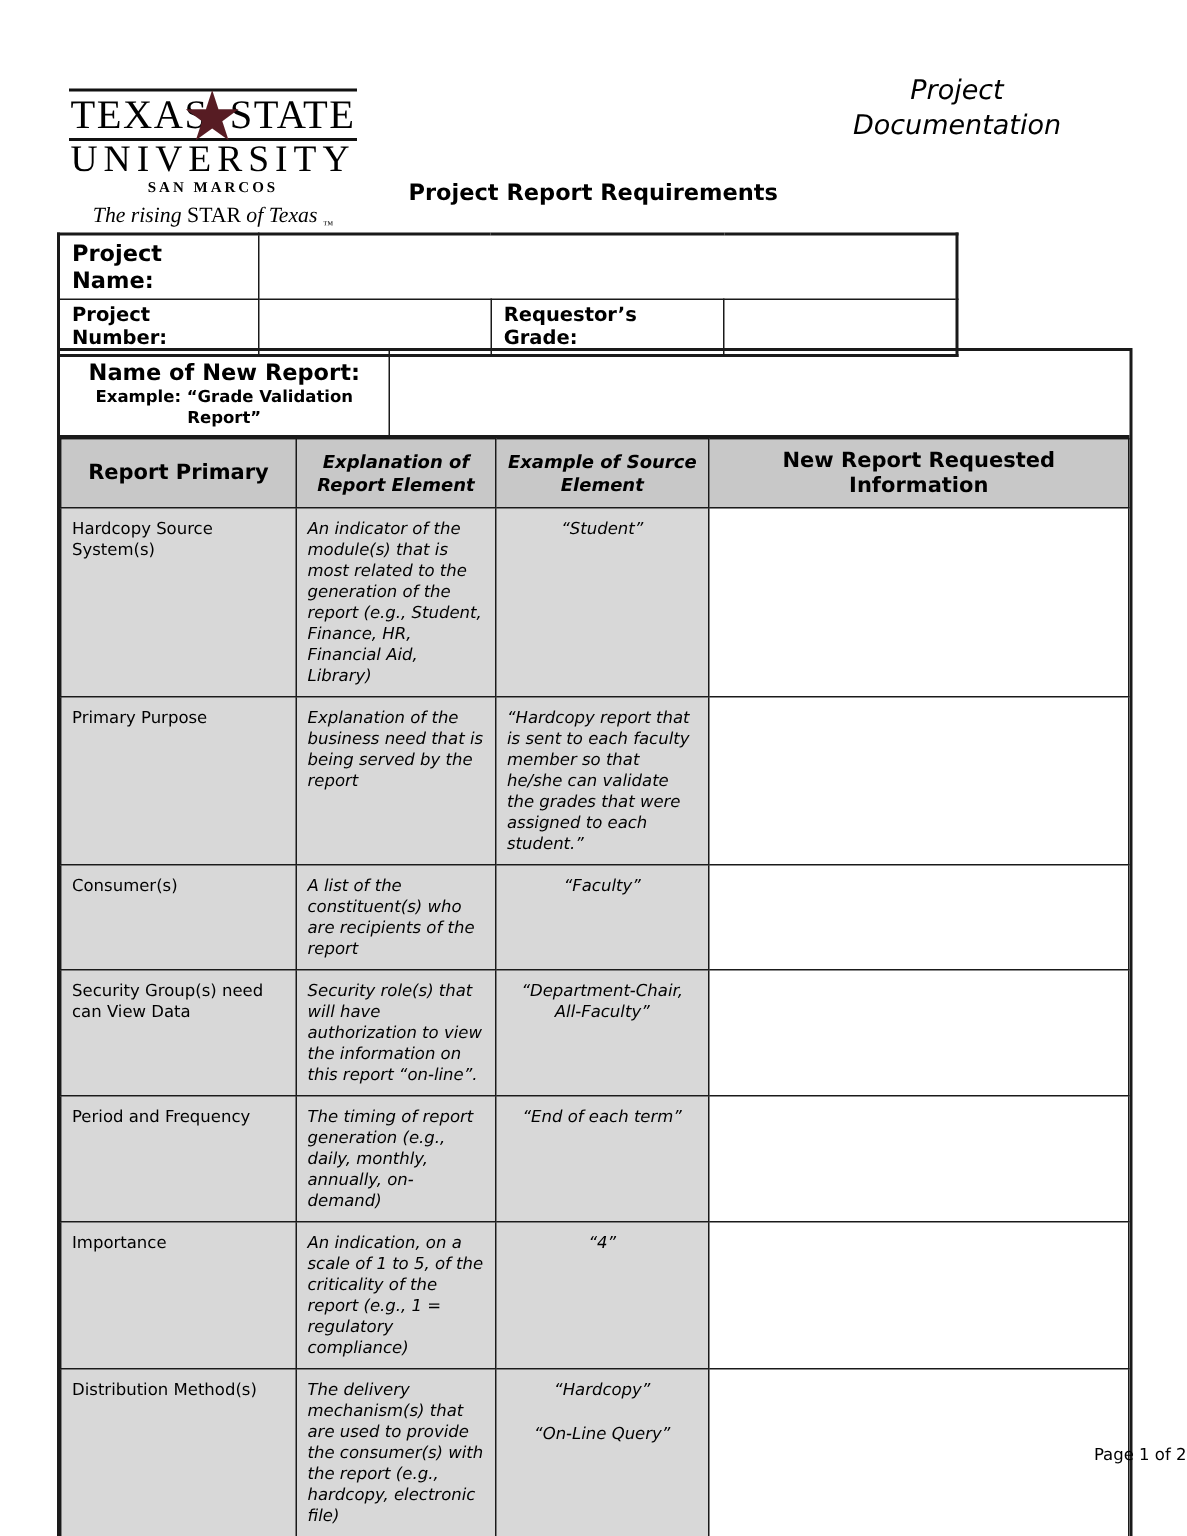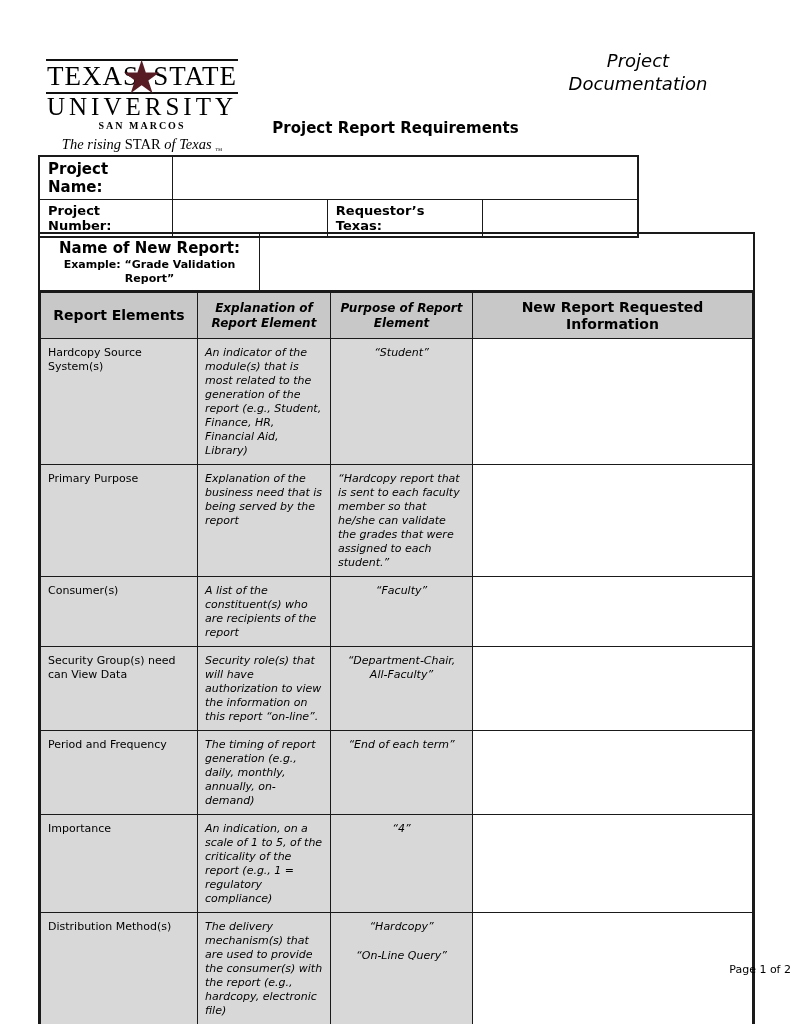--- a/index.html
+++ b/index.html
@@ -113,21 +113,21 @@
 
 <table class="t1">
   <tbody>
       <tr>
     <td class="lbl-big" style="width:133px;">Project Name:</td>
     <td colspan="3"></td>
   </tr>
   <tr>
     <td class="lbl" style="width:133px;">Project Number:</td>
     <td style="width:142px;"></td>
-    <td class="lbl" style="width:134px;">Requestor’s Texas:</td>
+    <td class="lbl" style="width:134px;">Requestor’s Grade:</td>
     <td></td>
   </tr>
 </tbody>
   </table>
 
 <div class="t2">
   <div class="t2-name">
     <div class="t2-name-left">
       <div class="nm">Name of New Report:</div>
       <div class="ex">Example:  “Grade Validation Report”</div>
@@ -136,23 +136,23 @@
   </div>
   <table>
     <colgroup>
       <col style="width:157px;">
         <col style="width:133px;">
         <col style="width:142px;">
         <col>
     </colgroup>
     <thead>
       <tr>
-        <th>Report Elements</th>
+        <th>Report Primary</th>
         <th>Explanation of Report Element</th>
-        <th>Purpose of Report Element</th>
+        <th>Example of Source Element</th>
         <th>New Report Requested Information</th>
       </tr>
     </thead>
     <tbody>
         <tr style="height: 113px;">
           <td class="td-element">Hardcopy Source System(s)</td>
           <td class="td-explanation">An indicator of the module(s) that is most related to the generation of the report (e.g., Student, Finance, HR, Financial Aid, Library)</td>
           <td class="td-example">
             <div class="ex-line">“Student”</div>
           </td>

